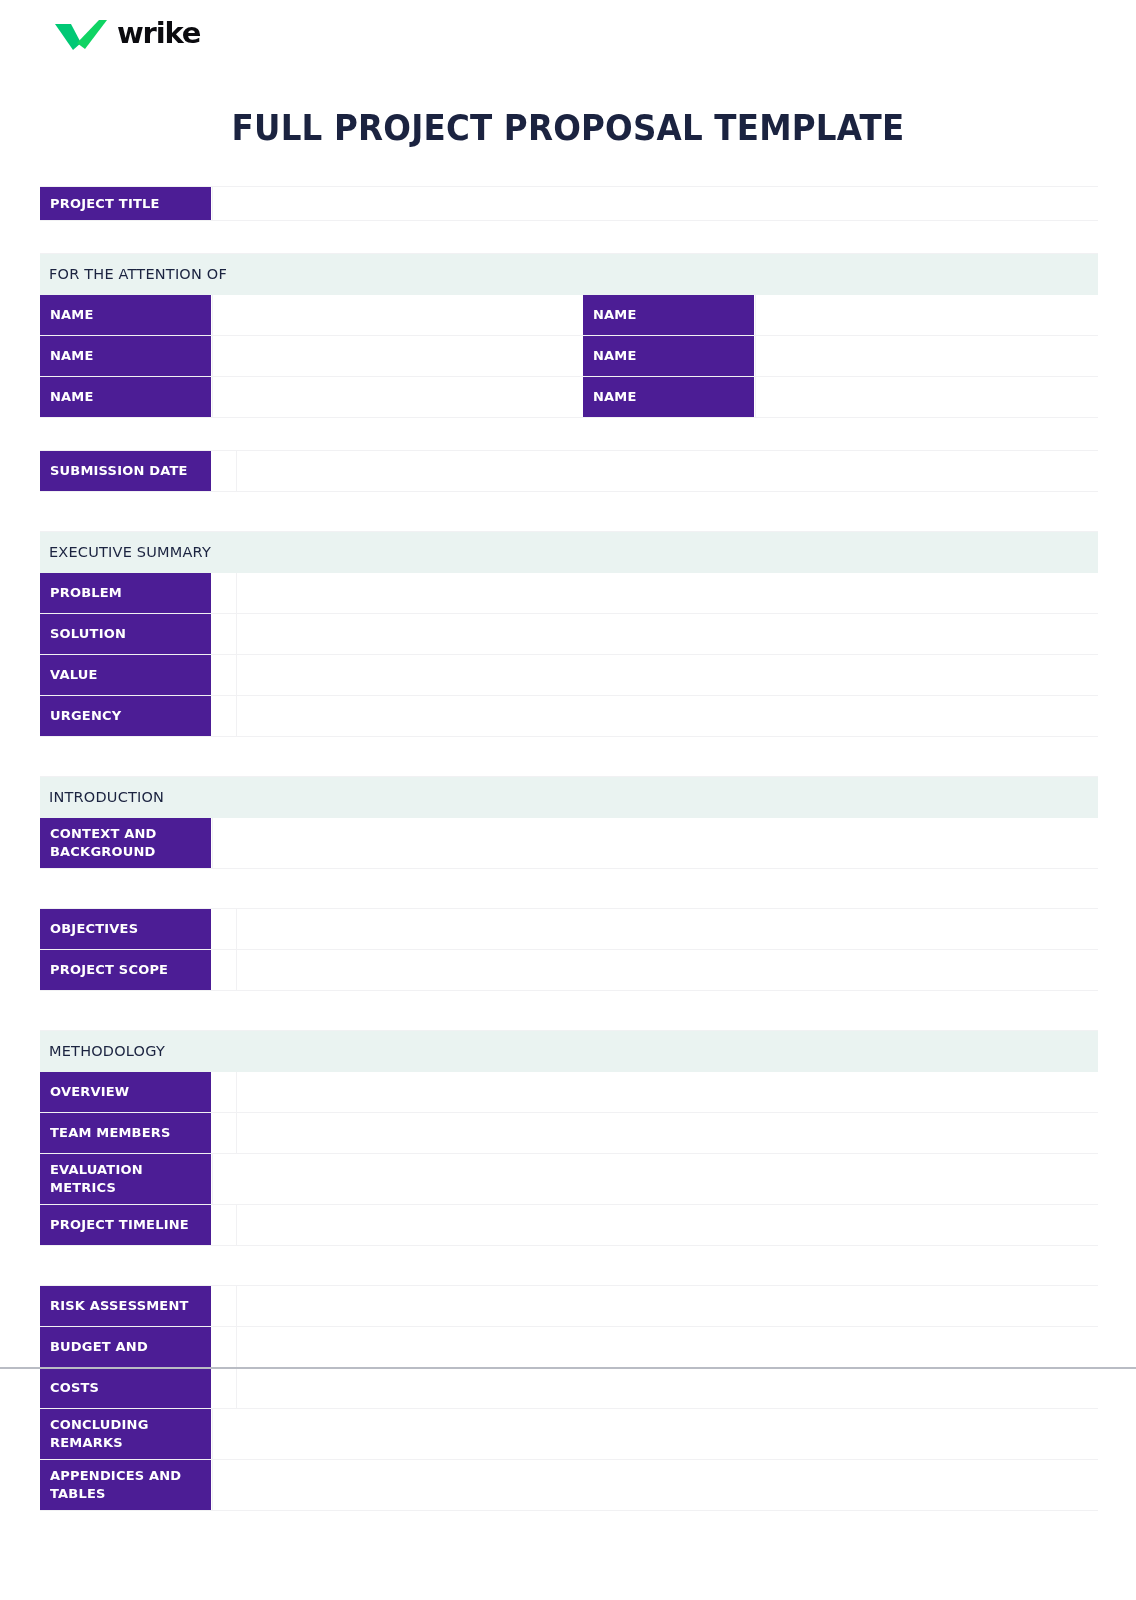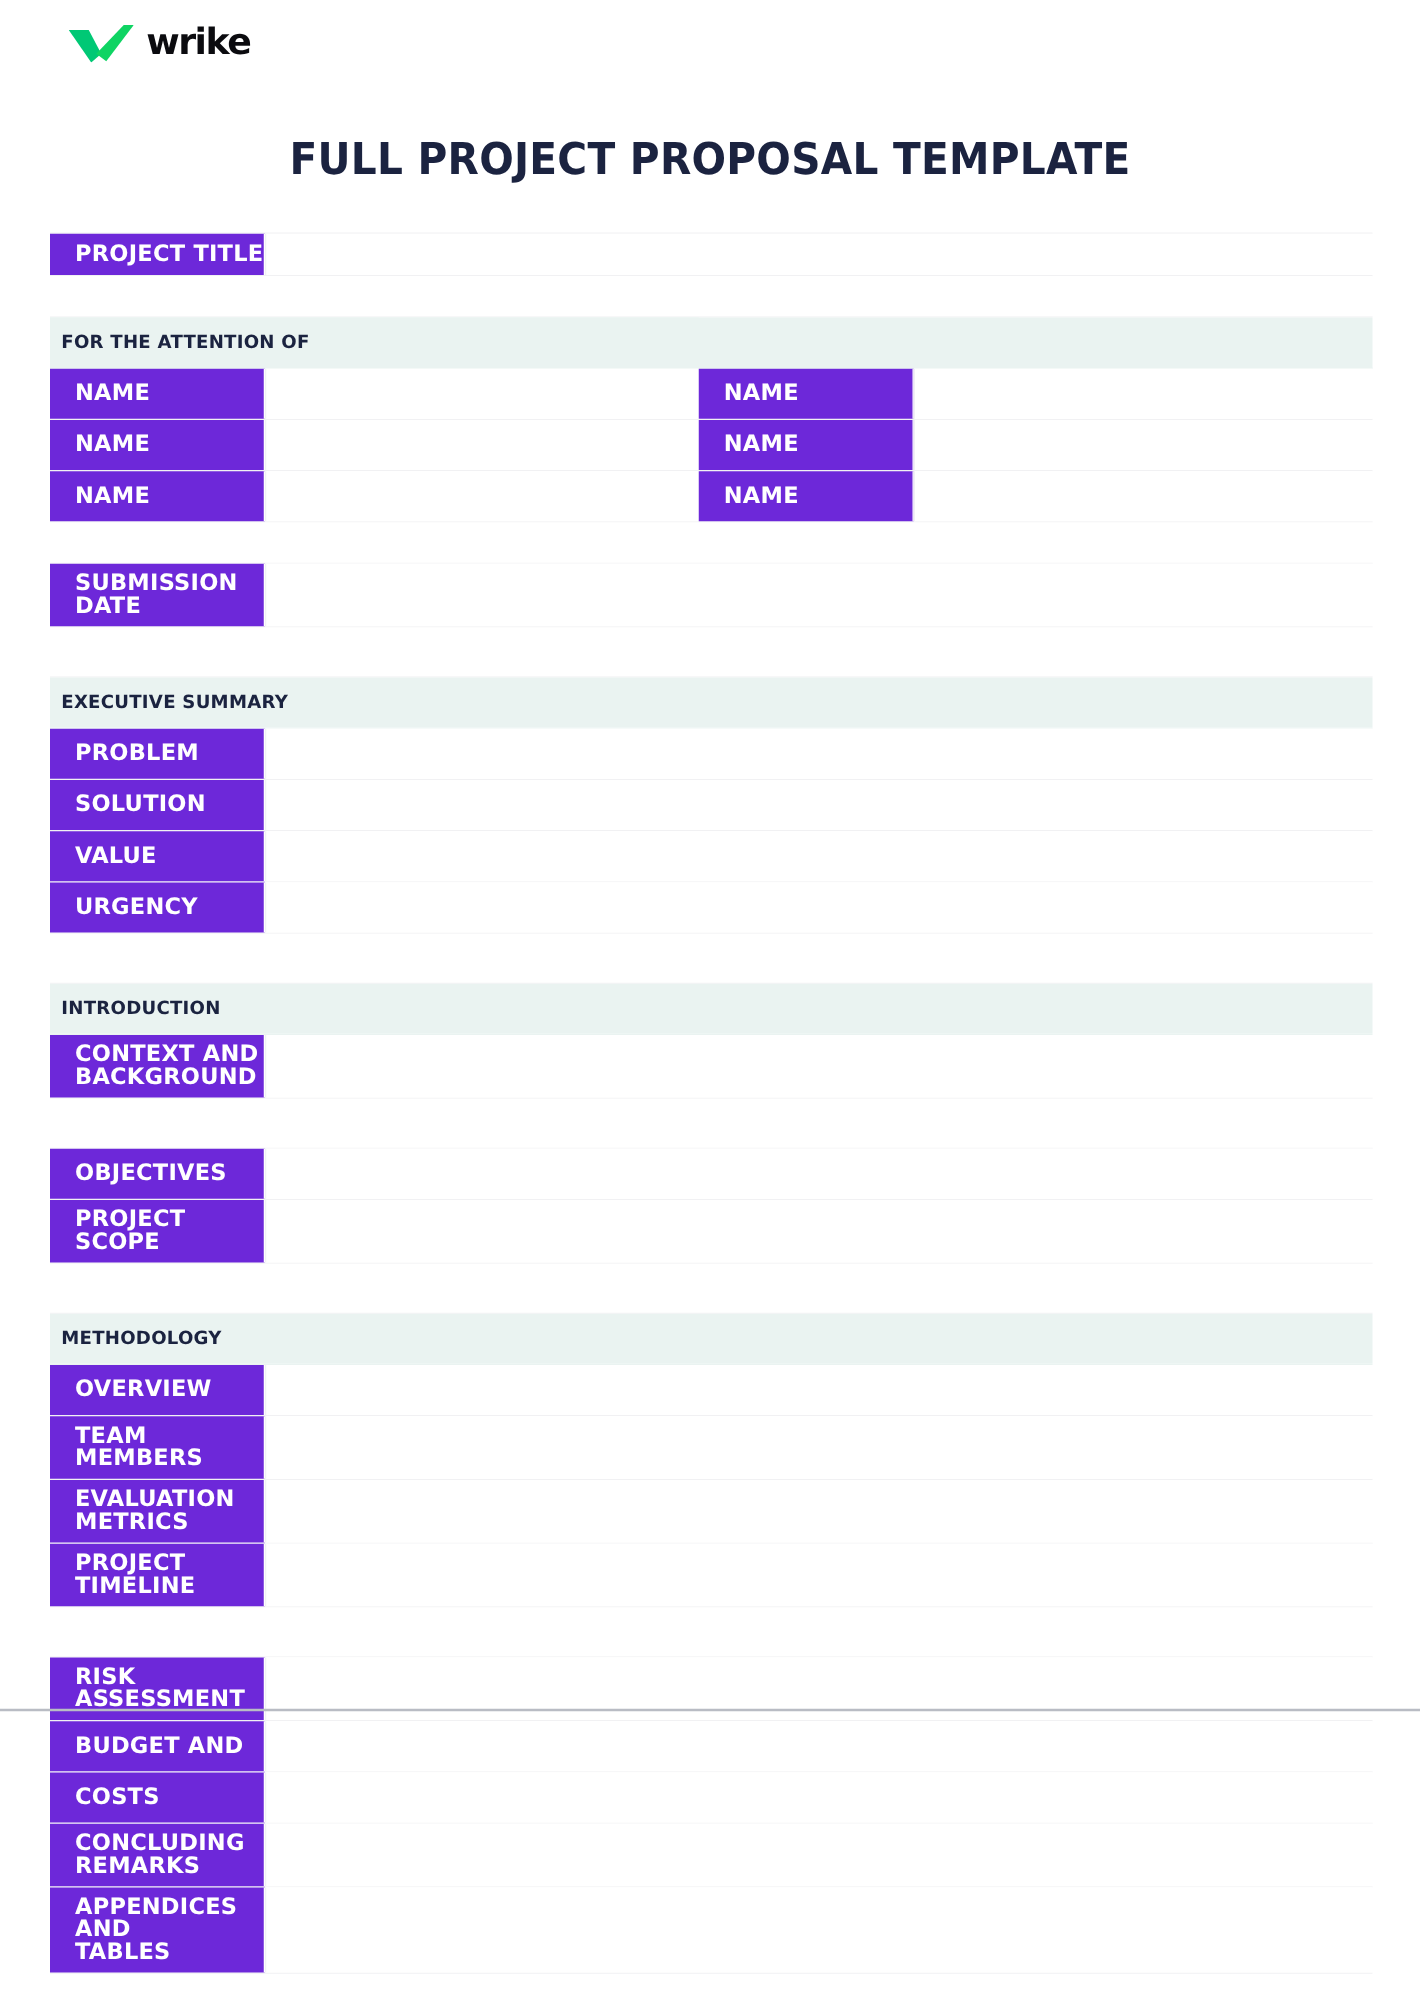--- a/index.html
+++ b/index.html
@@ -63,28 +63,28 @@
     display: flex;
     width: 100%;
     border-bottom: 1px solid #f1f1f3;
     background: #ffffff;
   }
   .row.first { border-top: 1px solid #f1f1f3; }
 
   .cell-label {
     flex: 0 0 172px;
     width: 172px;
-    background: #6d28d9;
+    background: #4c1d95;
     color: #ffffff;
     font-family: "DejaVu Sans", sans-serif;
     font-weight: 700;
-    font-size: 18px;
+    font-size: 13px;
     letter-spacing: 0.2px;
     line-height: 18px;
-    padding: 7px 0 7px 20px;
+    padding: 7px 0 7px 10px;
     display: flex;
     flex-direction: column;
     justify-content: center;
     border-right: 1px solid #ffffff;
   }
   .cell-label .l2 { display: block; }
 
   .cell-blank {
     flex: 1 1 auto;
     background: #ffffff;
@@ -94,21 +94,21 @@
   
   .row.band {
     background: #eaf3f1;
     border-bottom: 1px solid #eaf3f1;
   }
   .band-title {
     flex: 1 1 auto;
     background: #eaf3f1;
     color: #1b2340;
     font-family: "DejaVu Sans", sans-serif;
-    font-weight: 700;
+    font-weight: 400;
     font-size: 14.5px;
     letter-spacing: 0.2px;
     padding: 11px 0 11px 9px;
     display: flex;
     align-items: center;
   }
   .band-title.half { flex: 0 0 519px; width: 519px; }
 
   
   .row.spacer { background: #ffffff; }
@@ -117,21 +117,21 @@
   
   .half-left  { flex: 0 0 519px; width: 519px; display:flex; }
   .half-right { flex: 1 1 auto; display:flex; }
   .half-left .cell-label, .half-right .cell-label {
     flex: 0 0 172px; width: 172px;
   }
   .half-left .cell-blank, .half-right .cell-blank { flex: 1 1 auto; }
 
   
   .h-std   { min-height: 35px; }
-  .h-tall  { min-height: 41px; }
+  .h-tall  { min-height: 41px; gap: 24px; }
   .h-two   { min-height: 50px; }
   .h-sp    { min-height: 33px; }
   .h-sp-lg { min-height: 40px; }
   .h-band  { min-height: 41px; }
 
   
   .page-break {
     position: absolute;
     left: 0;
     width: 1136px;

